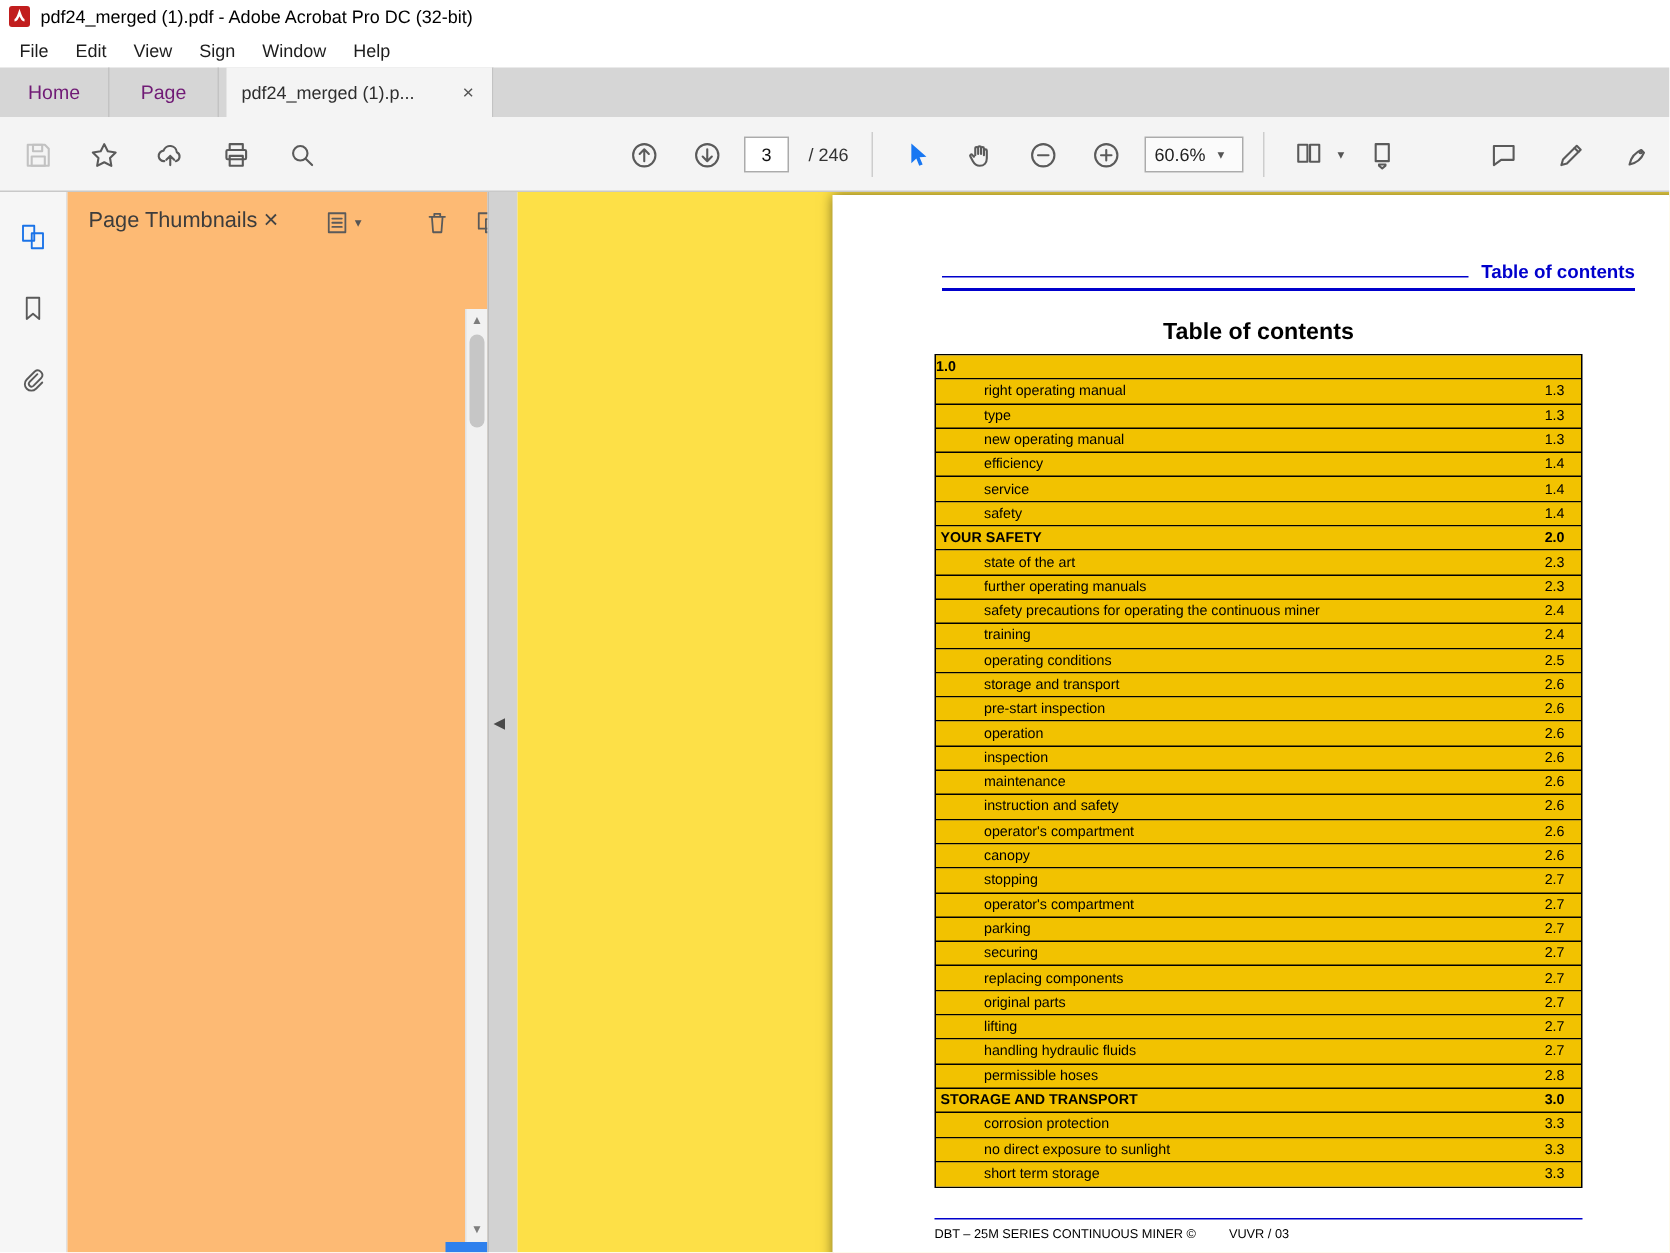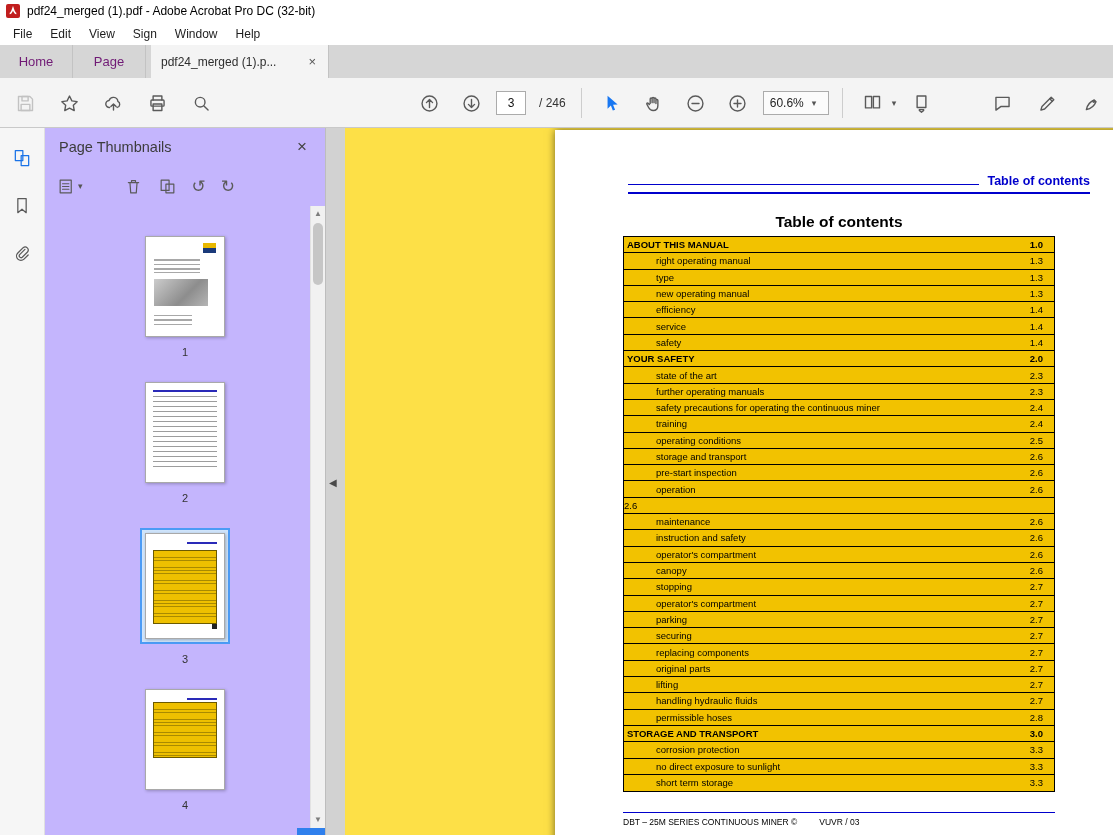--- a/index.html
+++ b/index.html
@@ -54,22 +54,22 @@
 
   .navstrip { width:45px; background:#f6f6f6; border-right:1px solid #e0e0e0;
     display:flex; flex-direction:column; align-items:center; padding-top:16px; gap:20px;
     flex:0 0 auto; }
   .navstrip .nbtn { width:28px; height:28px; display:flex; align-items:center; justify-content:center; }
   .navstrip svg { width:20px; height:20px; fill:none; stroke:#5a5a5a; stroke-width:1.5;
     stroke-linecap:round; stroke-linejoin:round; }
   .navstrip .active svg { stroke:#1a73e8; }
 
   
-  .thumb-panel { width:280px; background:#c4b5fd; position:relative; display:flex;
-    flex-direction:column; flex:0 0 auto; }
+  .thumb-panel { width:280px; background:#fdba74; position:relative; display:flex;
+    flex-direction:row; flex:0 0 auto; }
   .panel-header { height:38px; display:flex; align-items:center; padding:0 14px;
     font-size:14.5px; color:#3c3c3c; flex:0 0 auto; }
   .panel-close { margin-left:auto; font-size:17px; color:#444; padding:0 4px; }
   .panel-tools { height:40px; display:flex; align-items:center; padding:0 12px; gap:15px;
     flex:0 0 auto; }
   .ptool { display:flex; align-items:center; justify-content:center; }
   .ptool svg { width:19px; height:19px; fill:none; stroke:#5a5a5a; stroke-width:1.5;
     stroke-linecap:round; stroke-linejoin:round; }
   .rot-glyph { font-size:17px; color:#5a5a5a; line-height:1; }
   .thumb-list { flex:1; display:flex; flex-direction:column; align-items:center;
@@ -390,21 +390,20 @@
         <div class="doc-header">
           <span class="hline"></span>
           <span class="htext">Table of contents</span>
         </div>
 
         <div class="doc-title">Table of contents</div>
 
         <div class="toc-table">
 
             <div class="toc-row toc-header">
-              <span class="toc-label">ABOUT THIS MANUAL</span>
               <span class="toc-page">1.0</span>
             </div>
 
             <div class="toc-row">
               <span class="toc-label">right operating manual</span>
               <span class="toc-page">1.3</span>
             </div>
 
             <div class="toc-row">
               <span class="toc-label">type</span>
@@ -470,20 +469,21 @@
               <span class="toc-label">pre-start inspection</span>
               <span class="toc-page">2.6</span>
             </div>
 
             <div class="toc-row">
               <span class="toc-label">operation</span>
               <span class="toc-page">2.6</span>
             </div>
 
             <div class="toc-row">
+              <span class="toc-label">inspection</span>
               <span class="toc-page">2.6</span>
             </div>
 
             <div class="toc-row">
               <span class="toc-label">maintenance</span>
               <span class="toc-page">2.6</span>
             </div>
 
             <div class="toc-row">
               <span class="toc-label">instruction and safety</span>

